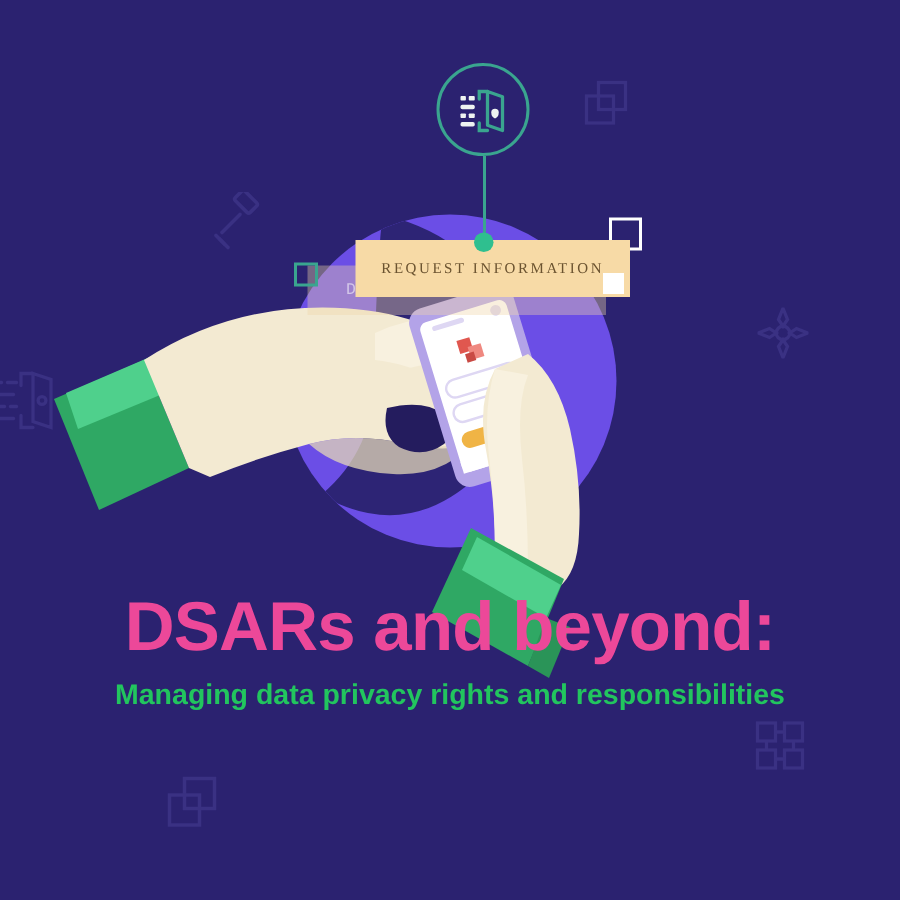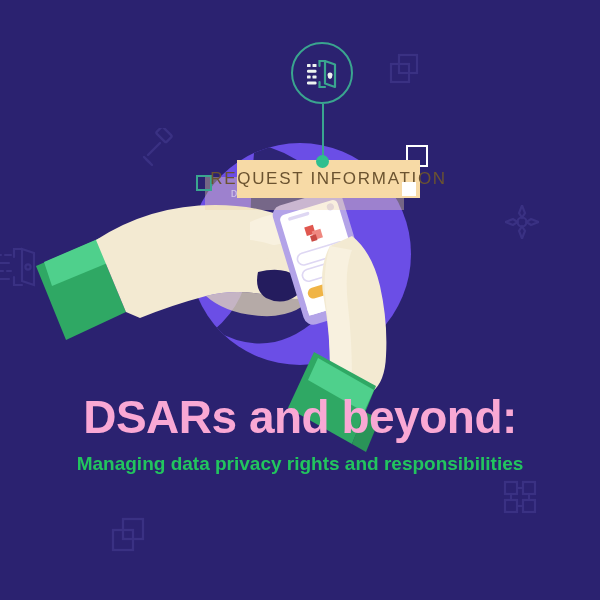--- a/index.html
+++ b/index.html
@@ -110,24 +110,24 @@
     top: 160px;
     width: 183px;
     height: 38px;
     background: #f7daa6;
     z-index: 13;
     display: flex;
     align-items: center;
     justify-content: center;
   }
   .card-request span {
-    font-size: 17px;
+    font-size: 10px;
     letter-spacing: 1.7px;
     color: #6b5330;
-    font-family: Liberation Sans, sans-serif;
+    font-family: Liberation Serif, serif;
     white-space: nowrap;
   }
   .sq-white-out {
     position: absolute;
     left: 406px;
     top: 145px;
     width: 22px;
     height: 22px;
     border: 2px solid #ffffff;
     box-sizing: border-box;
@@ -159,21 +159,21 @@
     left: 0;
     top: 390px;
     width: 600px;
     text-align: center;
   }
   .title-main {
     margin: 0;
     font-size: 46px;
     line-height: 54px;
     font-weight: bold;
-    color: #f9a8d4;
+    color: #ec4899;
     letter-spacing: -0.5px;
   }
   .title-sub {
     margin: 8px 0 0 0;
     font-size: 19px;
     line-height: 24px;
     font-weight: bold;
     color: #22c55e;
   }
 </style>

